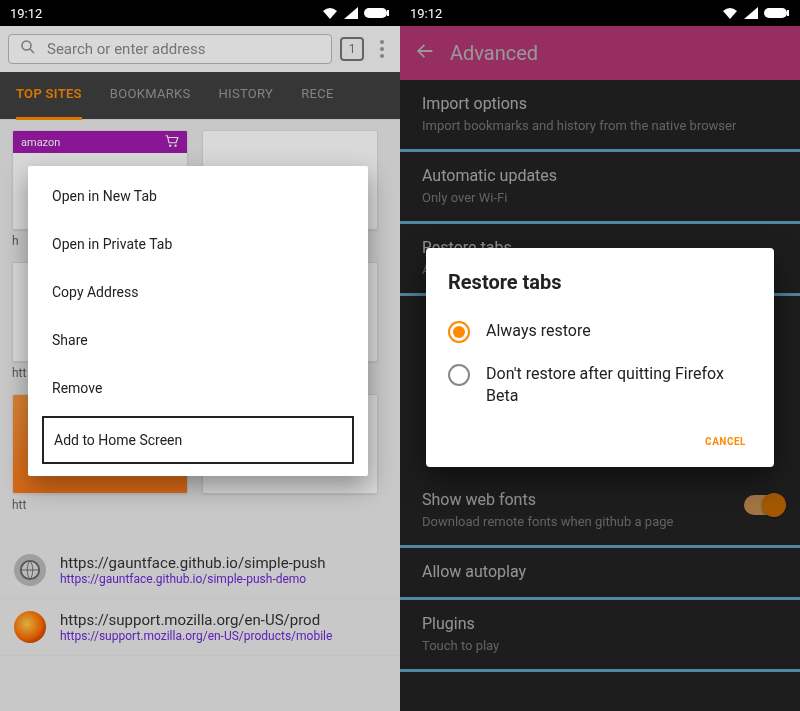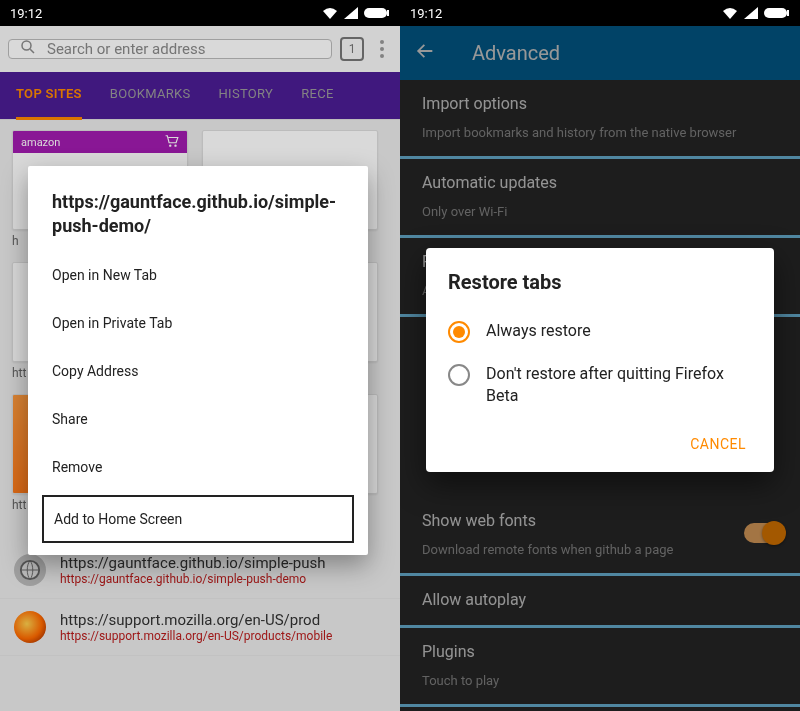--- a/index.html
+++ b/index.html
@@ -8,74 +8,74 @@
   .screen { width: 400px; height: 711px; position: relative; background: #f2f2f2; overflow: hidden; }
 
   
   .status-bar { height: 26px; background: #000; color: #fff; display: flex; align-items: center; justify-content: space-between; padding: 0 10px; font-size: 13px; }
   .status-bar .right { display: flex; align-items: center; gap: 6px; }
   .sb-icon svg { display: block; }
 
   
   .pane-left { background: #ececec; }
   .url-row { height: 46px; display: flex; align-items: center; padding: 6px 8px; gap: 8px; background: #f7f7f7; }
-  .url-box { flex: 1; height: 20px; border: 1px solid #bbb; border-radius: 4px; display: flex; align-items: center; padding: 0 10px; color: #8a8a8a; font-size: 15px; gap: 10px; background: #fff; }
+  .url-box { flex: 1; height: 30px; border: 1px solid #bbb; border-radius: 4px; display: flex; align-items: center; padding: 0 10px; color: #8a8a8a; font-size: 15px; gap: 10px; background: #fff; }
   .mag { width: 18px; height: 18px; }
   .tab-square { width: 24px; height: 24px; border: 2px solid #777; border-radius: 4px; display: flex; align-items: center; justify-content: center; font-size: 12px; color: #777; }
   .kebab { width: 20px; display: flex; flex-direction: column; align-items: center; gap: 3px; }
   .kebab span { width: 4px; height: 4px; border-radius: 50%; background: #999; }
 
-  .tabstrip { display: flex; gap: 28px; padding: 14px 16px 10px; font-size: 13px; letter-spacing: 0.3px; color: #9a9a9a; border-bottom: 1px solid #ddd; background: #4c1d95; }
+  .tabstrip { display: flex; gap: 28px; padding: 14px 16px 10px; font-size: 13px; letter-spacing: 0.3px; color: #9a9a9a; border-bottom: 1px solid #ddd; background: #404040; }
   .tabstrip .tab { padding-bottom: 8px; }
   .tabstrip .tab.active { color: #ff8a00; border-bottom: 3px solid #ff8a00; margin-bottom: -11px; font-weight: 600; }
 
   .tiles { padding: 10px 12px; }
   .row { display: flex; gap: 14px; margin-bottom: 14px; }
   .tile { width: 176px; height: 100px; background: #fff; border: 1px solid #ddd; border-radius: 2px; overflow: hidden; box-shadow: 0 1px 2px rgba(0,0,0,.08); }
   .tile .bar { height: 22px; background: #a21caf; display: flex; align-items: center; justify-content: space-between; padding: 0 8px; color: #fff; font-size: 11px; }
   .tile.orange { background: linear-gradient(#ff9a3d,#ff7b1a); }
   .tile-cap { font-size: 12px; color: #666; margin-top: 4px; }
 
   .list { margin-top: 6px; }
   .lrow { display: flex; align-items: center; gap: 14px; padding: 12px 14px; border-bottom: 1px solid #e4e4e4; }
   .lrow .globe, .lrow .ff { width: 32px; height: 32px; border-radius: 50%; background: #bbb; display: flex; align-items: center; justify-content: center; }
   .lrow .ff { background: radial-gradient(circle at 40% 40%, #ffcf4d, #ff6a00 55%, #b83d00 80%); }
   .lrow .txt { flex: 1; overflow: hidden; }
   .lrow .t1 { font-size: 15px; color: #333; white-space: nowrap; overflow: hidden; text-overflow: ellipsis; }
-  .lrow .t2 { font-size: 12px; color: #b91c1c; white-space: nowrap; overflow: hidden; text-overflow: ellipsis; }
+  .lrow .t2 { font-size: 12px; color: #6d28d9; white-space: nowrap; overflow: hidden; text-overflow: ellipsis; }
 
   .dim-left { position: absolute; inset: 26px 0 0 0; background: rgba(0,0,0,0.15); }
   .ctxmenu { position: absolute; top: 166px; left: 28px; width: 340px; background: #fff; border-radius: 2px; box-shadow: 0 10px 26px rgba(0,0,0,.35); padding: 6px 0 12px; }
   .ctx-title { padding: 18px 24px 12px; font-size: 18px; font-weight: 700; color: #222; line-height: 1.35; }
   .ctx-item { padding: 16px 24px; font-size: 14px; color: #222; cursor: pointer; }
   .ctx-item.boxed { margin: 4px 14px 0; padding: 14px 10px; border: 2px solid #222; }
 
   
   .pane-right { background: #2e2e2e; }
-  .appbar { height: 54px; background: #0369a1; display: flex; align-items: center; padding: 0 14px; gap: 36px; color: #eee; }
+  .appbar { height: 54px; background: #ec4899; display: flex; align-items: center; padding: 0 14px; gap: 14px; color: #eee; }
   .appbar .back { width: 22px; }
   .appbar .title { font-size: 20px; }
   .settings { background: #2e2e2e; }
   .setting { padding: 14px 22px 16px; border-bottom: 3px solid #7dd3fc; }
   .setting .h { font-size: 16px; color: #e6e6e6; }
-  .setting .s { font-size: 13px; color: #9a9a9a; margin-top: 12px; }
+  .setting .s { font-size: 13px; color: #9a9a9a; margin-top: 5px; }
   .setting.cat .h { color: #ff8a00; font-size: 14px; font-weight: 600; }
   .setting .switch { position: absolute; right: 16px; margin-top: -34px; width: 40px; height: 20px; background: #ffb86b; border-radius: 10px; }
   .setting .switch .knob { position: absolute; right: -2px; top: -2px; width: 24px; height: 24px; border-radius: 50%; background: #ff8a00; box-shadow: 0 1px 3px rgba(0,0,0,.4); }
 
   .dim-right { position: absolute; inset: 26px 0 0 0; background: rgba(0,0,0,0.36); }
   .dialog { position: absolute; top: 248px; left: 26px; right: 26px; background: #fff; border-radius: 4px; box-shadow: 0 12px 30px rgba(0,0,0,.5); padding: 22px 22px 10px; }
   .dlg-title { font-size: 20px; font-weight: 700; color: #222; margin-bottom: 16px; }
   .radio-row { display: flex; align-items: flex-start; gap: 16px; padding: 10px 0; cursor: pointer; }
   .radio { width: 22px; height: 22px; border: 2px solid #888; border-radius: 50%; flex: none; display: flex; align-items: center; justify-content: center; margin-top: 1px; }
   .radio.sel { border-color: #ff8a00; }
   .radio.sel::after { content: ""; width: 12px; height: 12px; border-radius: 50%; background: #ff8a00; }
   .radio-lbl { font-size: 16px; color: #222; line-height: 1.35; }
   .dlg-actions { display: flex; justify-content: flex-end; padding-top: 10px; }
-  .dlg-btn { color: #ff8a00; font-size: 14px; font-weight: 400; letter-spacing: 0.5px; padding: 10px 6px; cursor: pointer; text-align: right; }
+  .dlg-btn { color: #ff8a00; font-size: 10px; font-weight: 700; letter-spacing: 0.5px; padding: 10px 6px; cursor: pointer; text-align: right; }
 </style>
 </head>
 <body>
 
 <div class="screens">
 
   <div class="screen pane-left">
     <div class="status-bar">
       <span>19:12</span>
       <span class="right">
@@ -187,21 +187,20 @@
         <div class="txt">
           <div class="t1">https://support.mozilla.org/en-US/prod</div>
           <div class="t2">https://support.mozilla.org/en-US/products/mobile</div>
         </div>
       </div>
     </div>
 
     <div class="dim-left"></div>
 
     <div class="ctxmenu">
-      <div class="ctx-title">https://gauntface.github.io/simple-push-demo/</div>
       <div class="ctx-item">Open in New Tab</div>
       <div class="ctx-item">Open in Private Tab</div>
       <div class="ctx-item">Copy Address</div>
       <div class="ctx-item">Share</div>
       <div class="ctx-item">Remove</div>
       <div class="ctx-item boxed">Add to Home Screen</div>
     </div>
   </div>
 
   <div class="screen pane-right">

